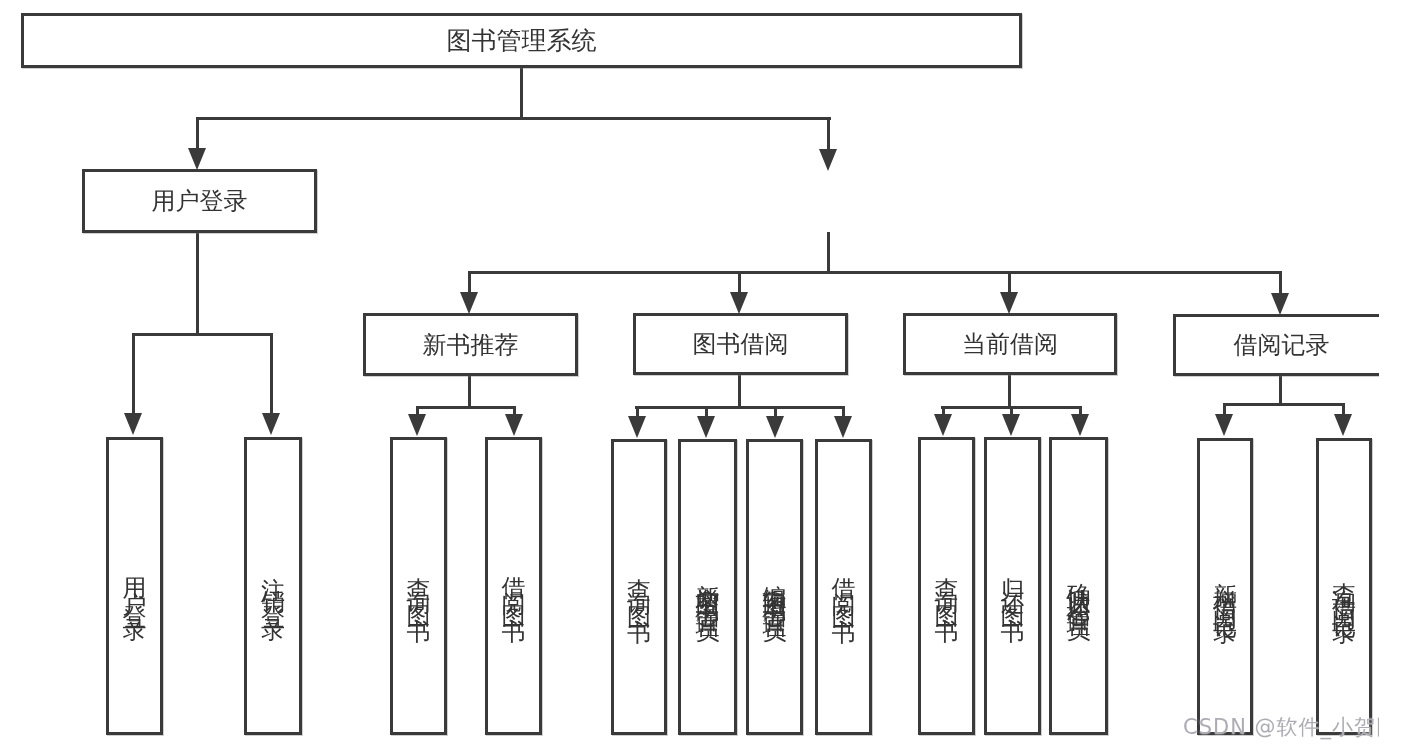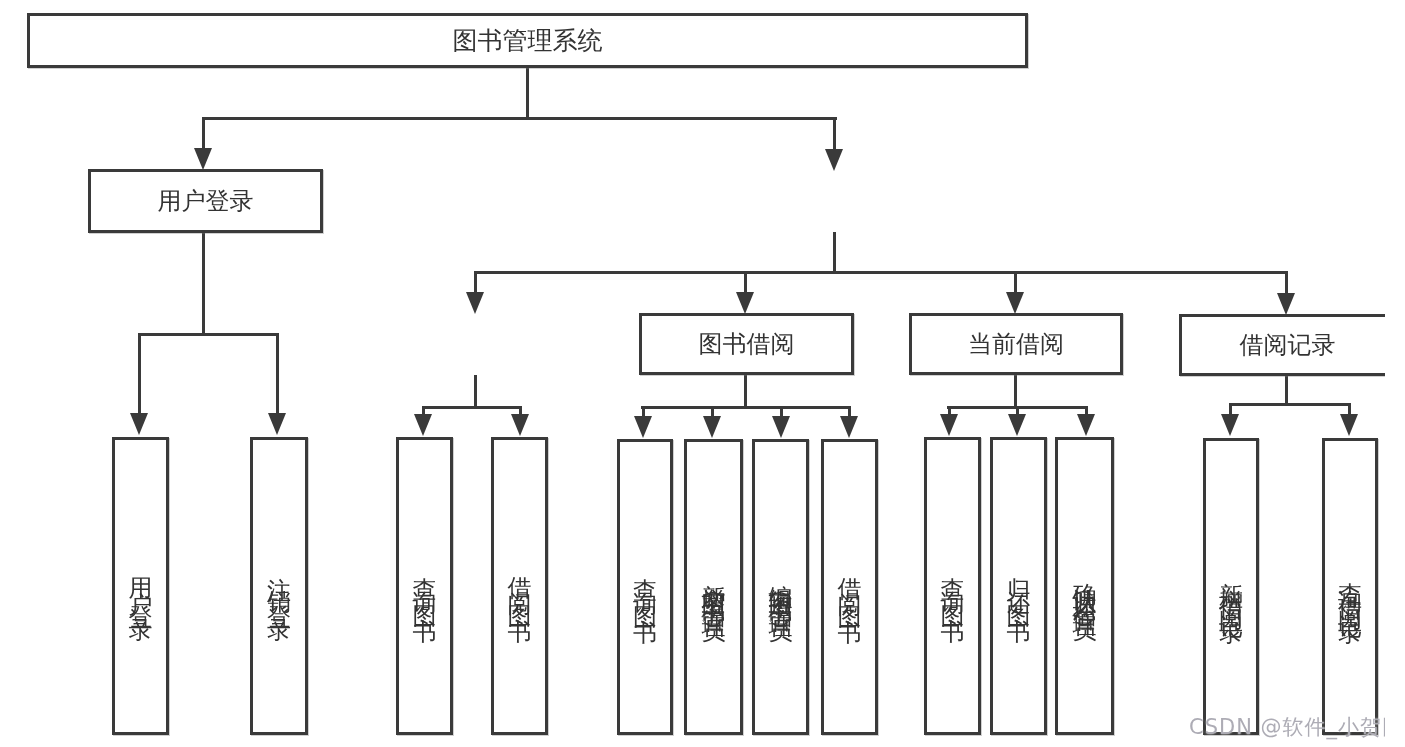--- a/index.html
+++ b/index.html
@@ -2,21 +2,20 @@
 <html><head>
 <meta charset="utf-8">
 <style>
   html,body{margin:0;padding:0;background:#fff;}
   #canvas{
     position:relative;
     width:1379px;height:747px;
     background:#ffffff;
     font-family:"DejaVu Sans","Liberation Sans",sans-serif;
     overflow:hidden;
-    margin-left:6px;
   }
   .box{
     position:absolute;
     box-sizing:border-box;
     border:3px solid #3a3a3a;
     background:#ffffff;
     display:flex;align-items:center;justify-content:center;
     color:#333333;
     font-size:24px;
     text-align:center;
@@ -114,20 +113,23 @@
   <div class="arr" style="left:1334px;top:414px;"></div>
 
   <div class="box" style="left:21px;top:13px;width:1001px;height:55px;font-size:25px;">
     <span>图书管理系统</span>
   </div>
 
   <div class="box" style="left:82px;top:169px;width:235px;height:64px;">
     <span>用户登录</span>
   </div>
 
+  <div class="box" style="left:363px;top:313px;width:215px;height:63px;">
+    <span>新书推荐</span>
+  </div>
   <div class="box" style="left:903px;top:313px;width:214px;height:62px;">
     <span>当前借阅</span>
   </div>
   <div class="box" style="left:633px;top:313px;width:215px;height:62px;">
     <span>图书借阅</span>
   </div>
   <div class="box" style="left:1173px;top:314px;width:217px;height:62px;">
     <span>借阅记录</span>
   </div>
 

